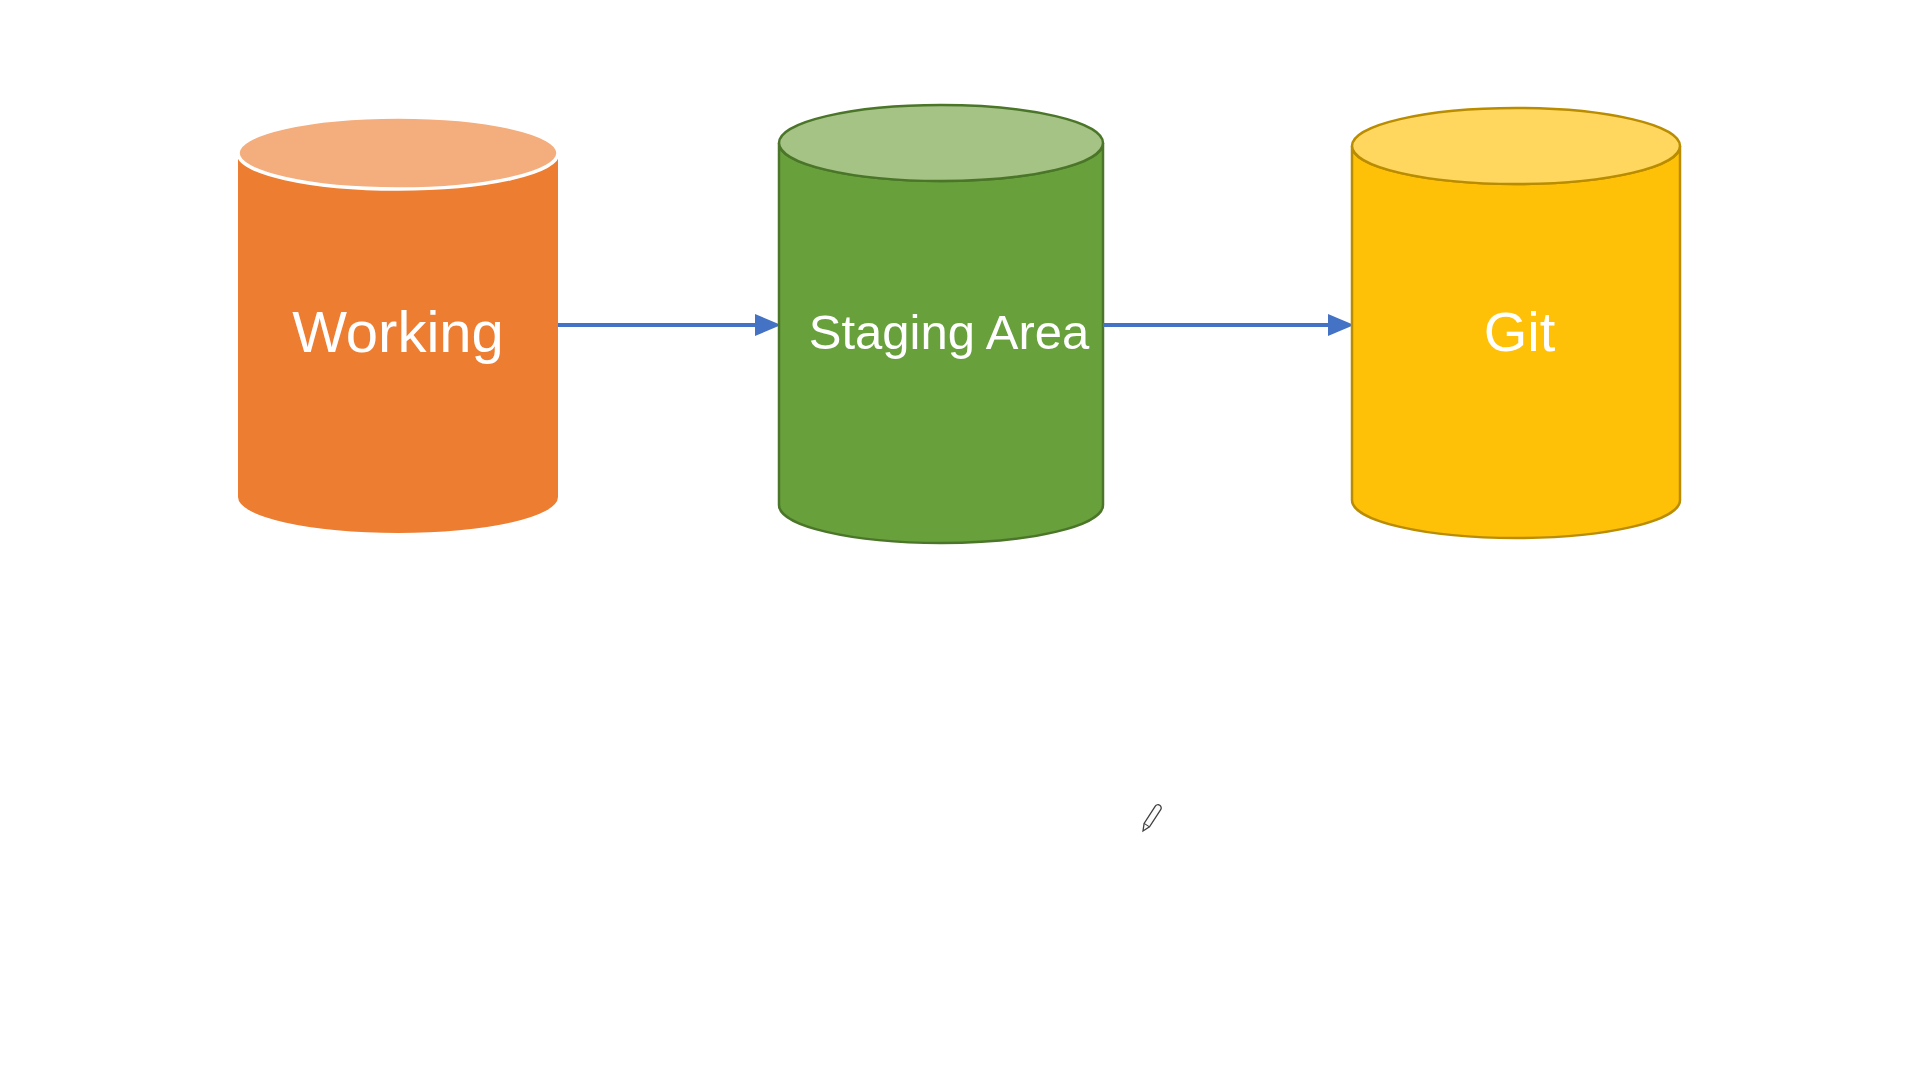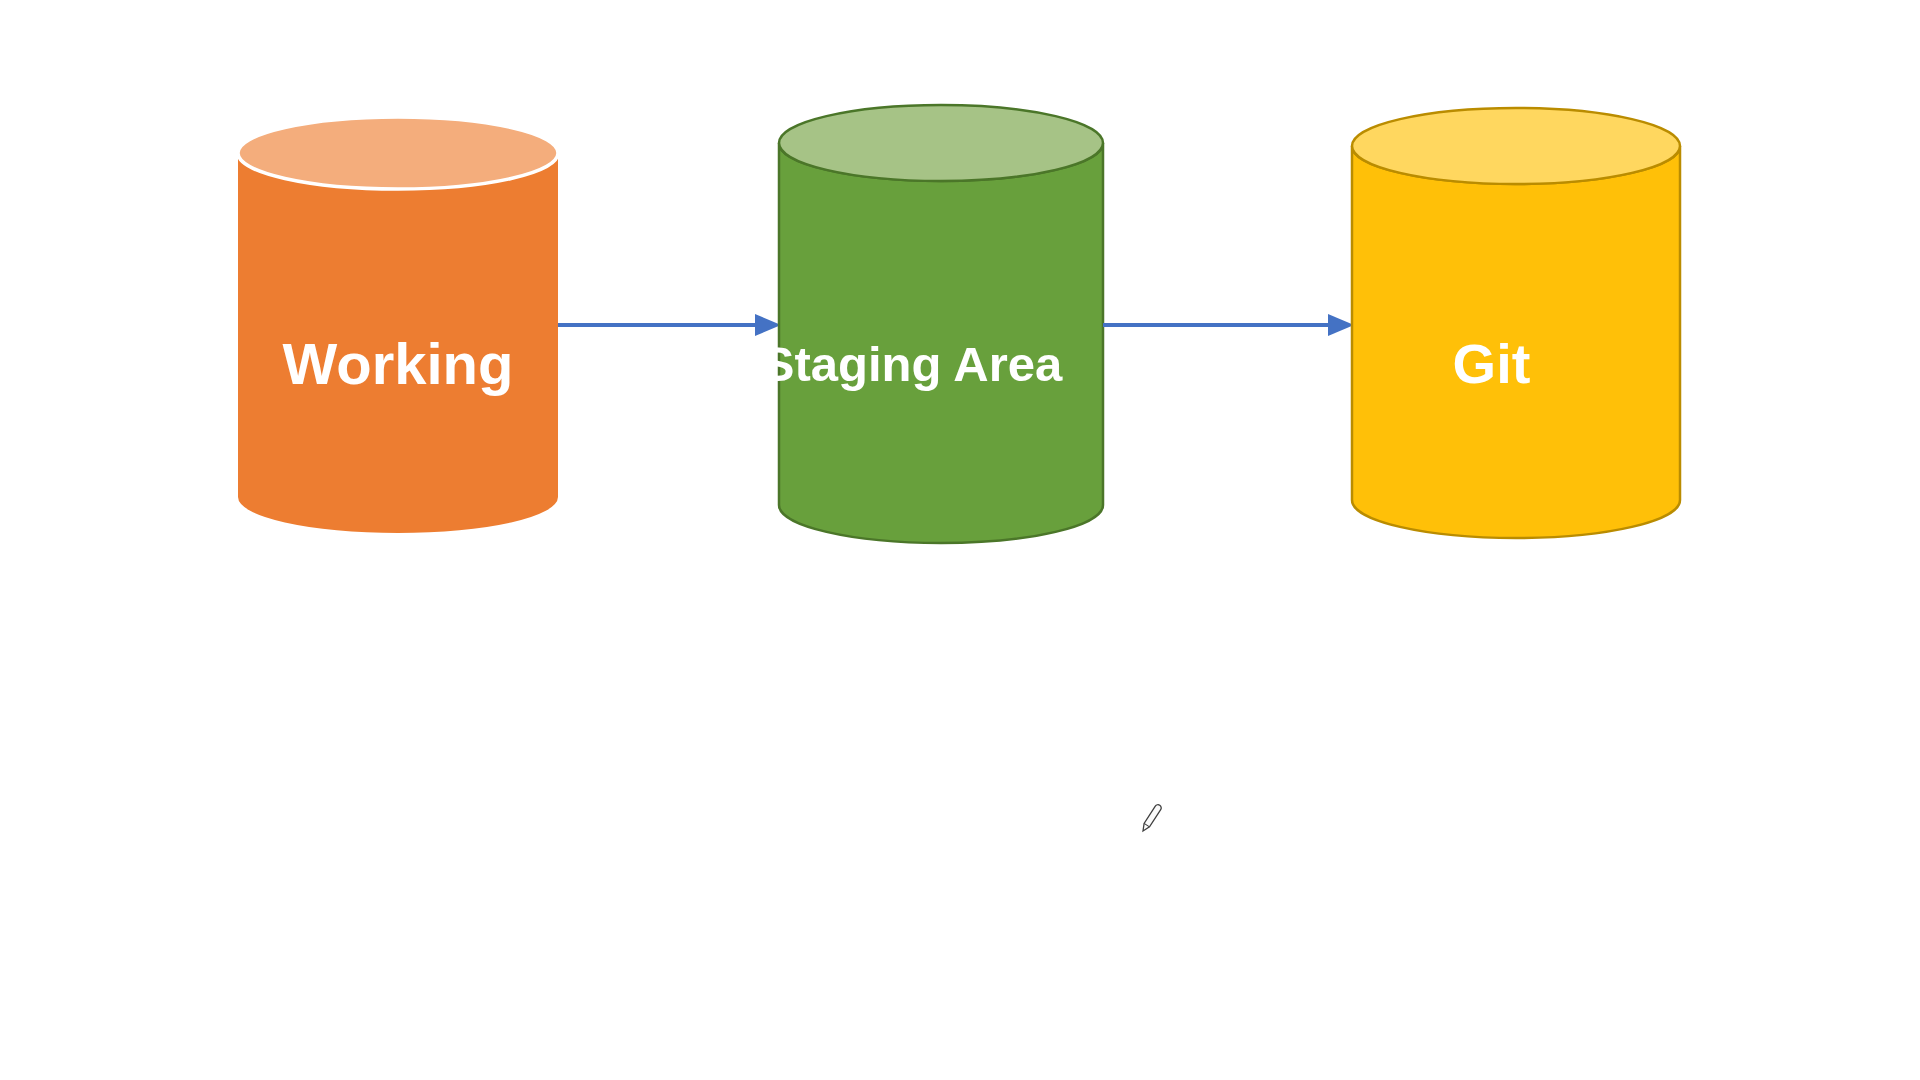--- a/index.html
+++ b/index.html
@@ -15,37 +15,36 @@
     overflow: hidden;
     font-family: "Liberation Sans", "DejaVu Sans", sans-serif;
   }
   .diagram-svg {
     position: absolute;
     left: 0;
     top: 0;
   }
   .node-label {
     position: absolute;
-    top: 264px;
+    top: 232px;
     height: 200px;
     display: flex;
     flex-direction: column;
     justify-content: center;
     align-items: center;
     text-align: center;
     color: #ffffff;
     line-height: 1.36;
     white-space: nowrap;
     pointer-events: none;
-    font-weight: bold;
   }
   .node-label span { display: block; }
   .label-working   { left: 238px;  width: 320px; font-size: 58px; }
-  .label-staging   { left: 779px;  width: 266px; font-size: 49px; }
-  .label-gitrepo   { left: 1352px; width: 279px; font-size: 56px; }
+  .label-staging   { left: 779px;  width: 266px; font-size: 49px; padding-left: 37px; }
+  .label-gitrepo   { left: 1352px; width: 279px; font-size: 56px; padding-left: 28px; }
 </style>
 </head>
 <body>
 
 <div class="stage">
 
   <svg class="diagram-svg" width="1920" height="1080" viewBox="0 0 1920 1080">
 
     <g>
       <path d="M238,153 L238,497 A160,36 0 0 0 558,497 L558,153 A160,36 0 0 1 238,153 Z" stroke="none" fill="#ED7D31"></path>

